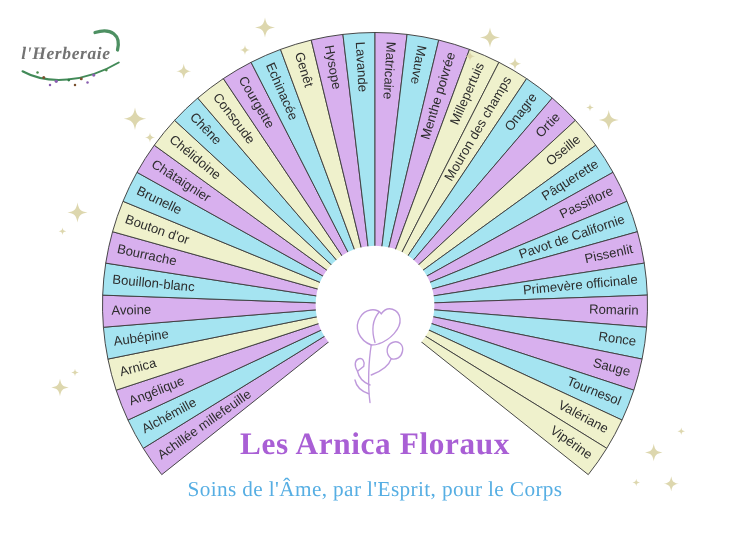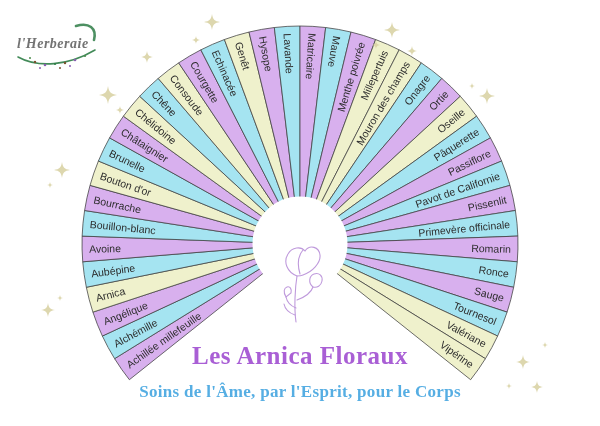--- a/index.html
+++ b/index.html
@@ -14,21 +14,21 @@
     font-size:14px;color:#737373;letter-spacing:.5px;white-space:nowrap;
   }
   #page-title{
     position:absolute;left:100px;top:342px;width:400px;text-align:center;
     font-family:"Liberation Serif",serif;font-weight:bold;font-size:25px;
     color:#a95fd5;letter-spacing:.5px;
   }
   #page-subtitle{
     position:absolute;left:70px;top:382px;width:460px;text-align:center;
     font-family:"Liberation Serif",serif;font-size:17px;
-    color:#56aee3;letter-spacing:.3px;font-weight:bold;
+    color:#56aee3;letter-spacing:.3px;
   }
 </style>
 </head>
 <body>
 
 <div id="poster">
 
   <svg id="fan-svg" width="600" height="426" viewBox="0 0 600 426">
 
     <g id="wedges">

